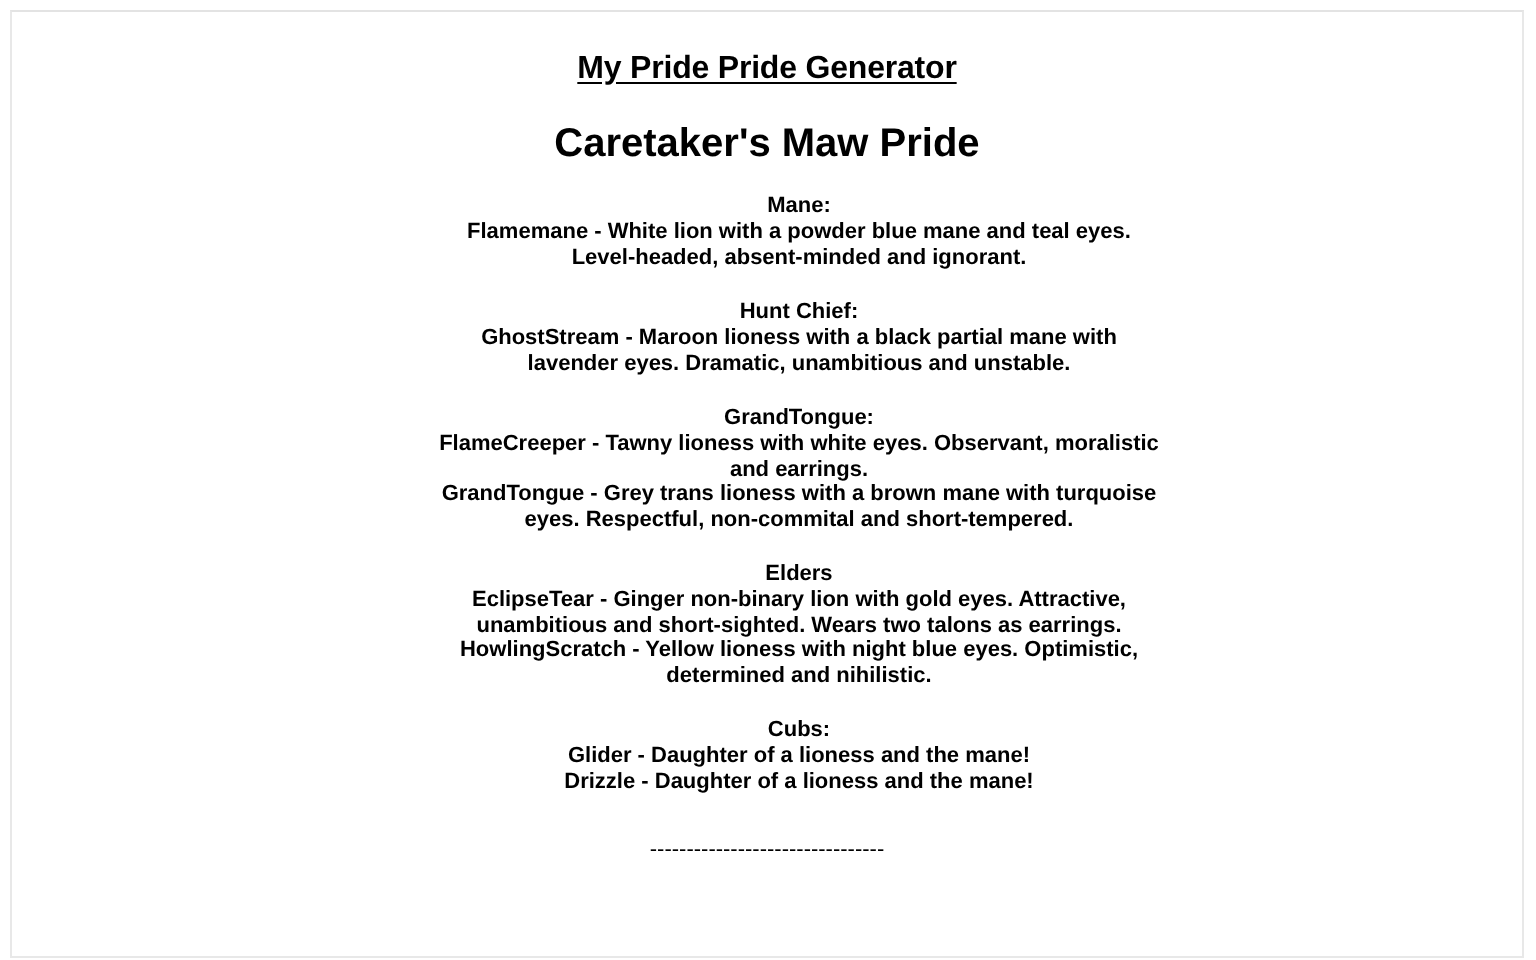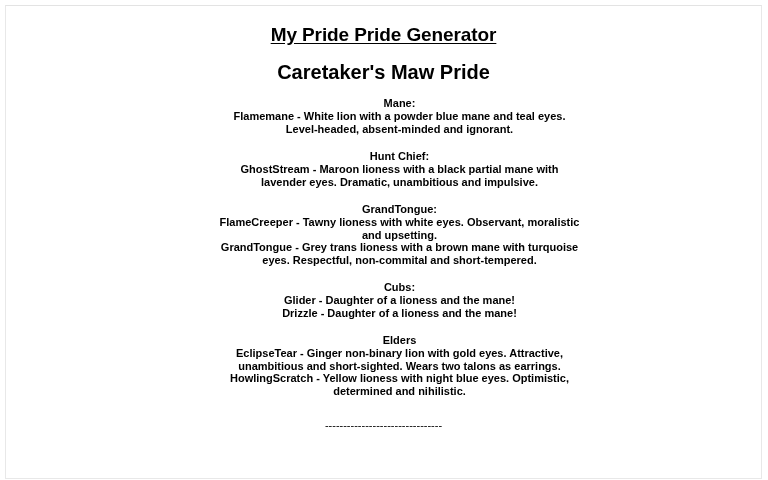--- a/index.html
+++ b/index.html
@@ -32,21 +32,21 @@
     height: 100%;
     overflow: hidden;
   }
   .content {
     width: 392px;
     margin: 0 auto;
     padding-top: 10px;
     text-align: center;
   }
   .page-title {
-    font-size: 19px;
+    font-size: 16px;
     font-weight: bold;
     text-decoration: underline;
     text-underline-offset: 2px;
     line-height: 28px;
     margin: 5px 0 0 0;
     letter-spacing: -0.1px;
     white-space: nowrap;
   }
   .pride-subtitle {
     font-size: 20px;
@@ -88,38 +88,38 @@
       <h1 class="page-title">My Pride Pride Generator</h1>
       <h2 class="pride-subtitle">Caretaker's Maw Pride</h2>
 
       <div class="section">
         <div class="section-heading">Mane:</div>
         <div class="member-line">Flamemane - White lion with a powder blue mane and teal eyes. Level-headed, absent-minded and ignorant.</div>
       </div>
 
       <div class="section">
         <div class="section-heading">Hunt Chief:</div>
-        <div class="member-line">GhostStream - Maroon lioness with a black partial mane with lavender eyes. Dramatic, unambitious and impulsive.</div>
+        <div class="member-line">GhostStream - Maroon lioness with a black partial mane with lavender eyes. Dramatic, unambitious and unstable.</div>
       </div>
 
       <div class="section">
         <div class="section-heading">GrandTongue:</div>
-        <div class="member-line">FlameCreeper - Tawny lioness with white eyes. Observant, moralistic and upsetting.</div>
+        <div class="member-line">FlameCreeper - Tawny lioness with white eyes. Observant, moralistic and earrings.</div>
         <div class="member-line">GrandTongue - Grey trans lioness with a brown mane with turquoise eyes. Respectful, non-commital and short-tempered.</div>
+      </div>
+
+      <div class="section">
+        <div class="section-heading">Elders</div>
+        <div class="member-line">EclipseTear - Ginger non-binary lion with gold eyes. Attractive, unambitious and short-sighted. Wears two talons as earrings.</div>
+        <div class="member-line">HowlingScratch - Yellow lioness with night blue eyes. Optimistic, determined and nihilistic.</div>
       </div>
 
       <div class="section">
         <div class="section-heading">Cubs:</div>
         <div class="member-line">Glider - Daughter of a lioness and the mane!</div>
         <div class="member-line">Drizzle - Daughter of a lioness and the mane!</div>
-      </div>
-
-      <div class="section">
-        <div class="section-heading">Elders</div>
-        <div class="member-line">EclipseTear - Ginger non-binary lion with gold eyes. Attractive, unambitious and short-sighted. Wears two talons as earrings.</div>
-        <div class="member-line">HowlingScratch - Yellow lioness with night blue eyes. Optimistic, determined and nihilistic.</div>
       </div>
 
       <div class="divider-line">--------------------------------</div>
 
     </div>
   </div>
 </div>
 
 </body></html>

